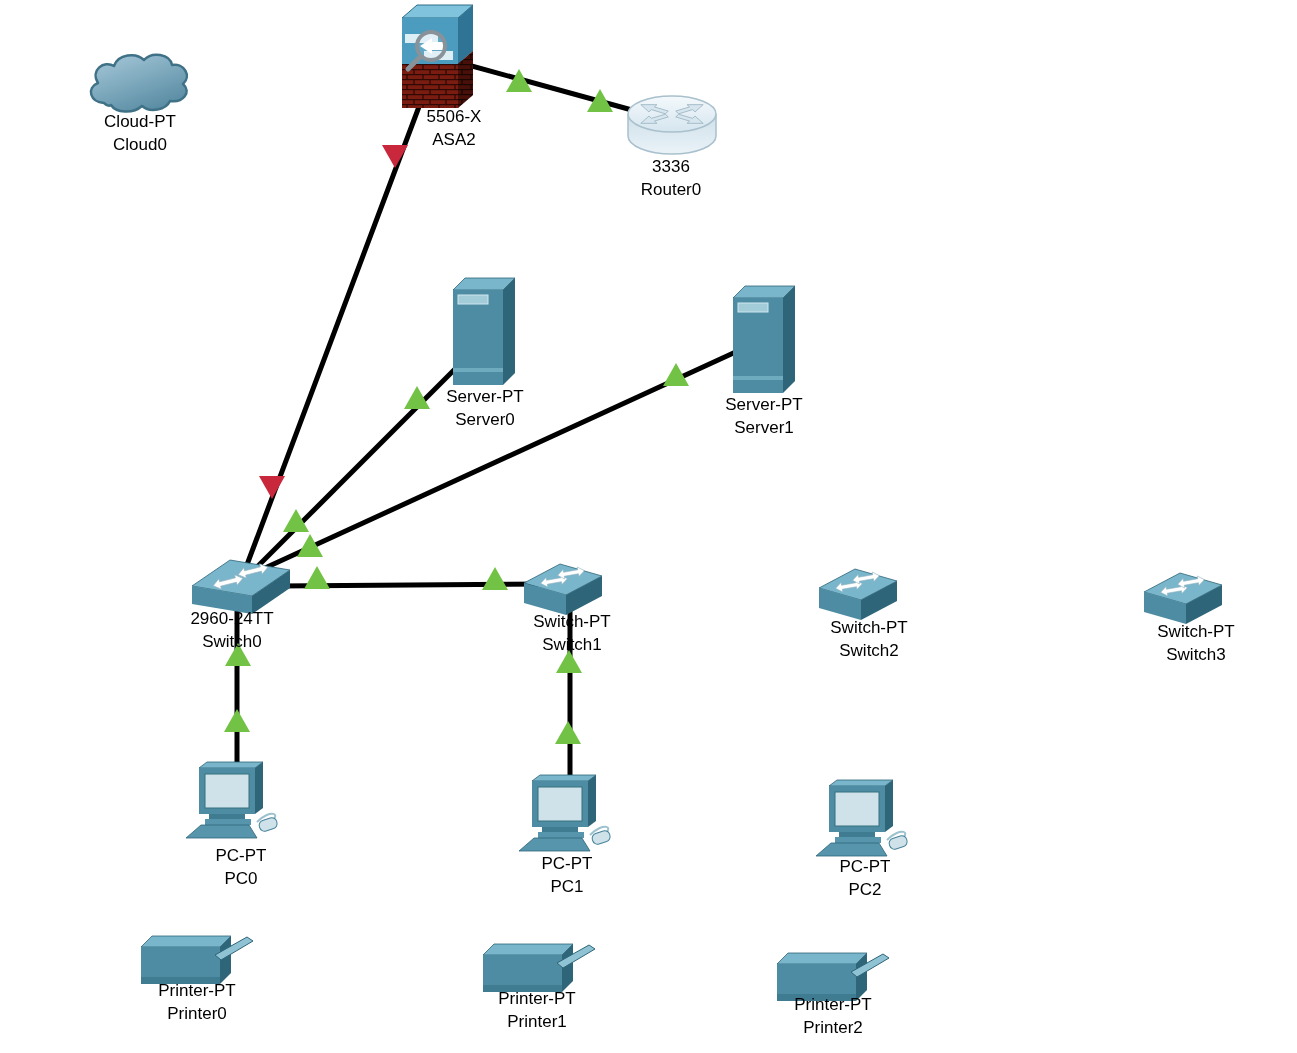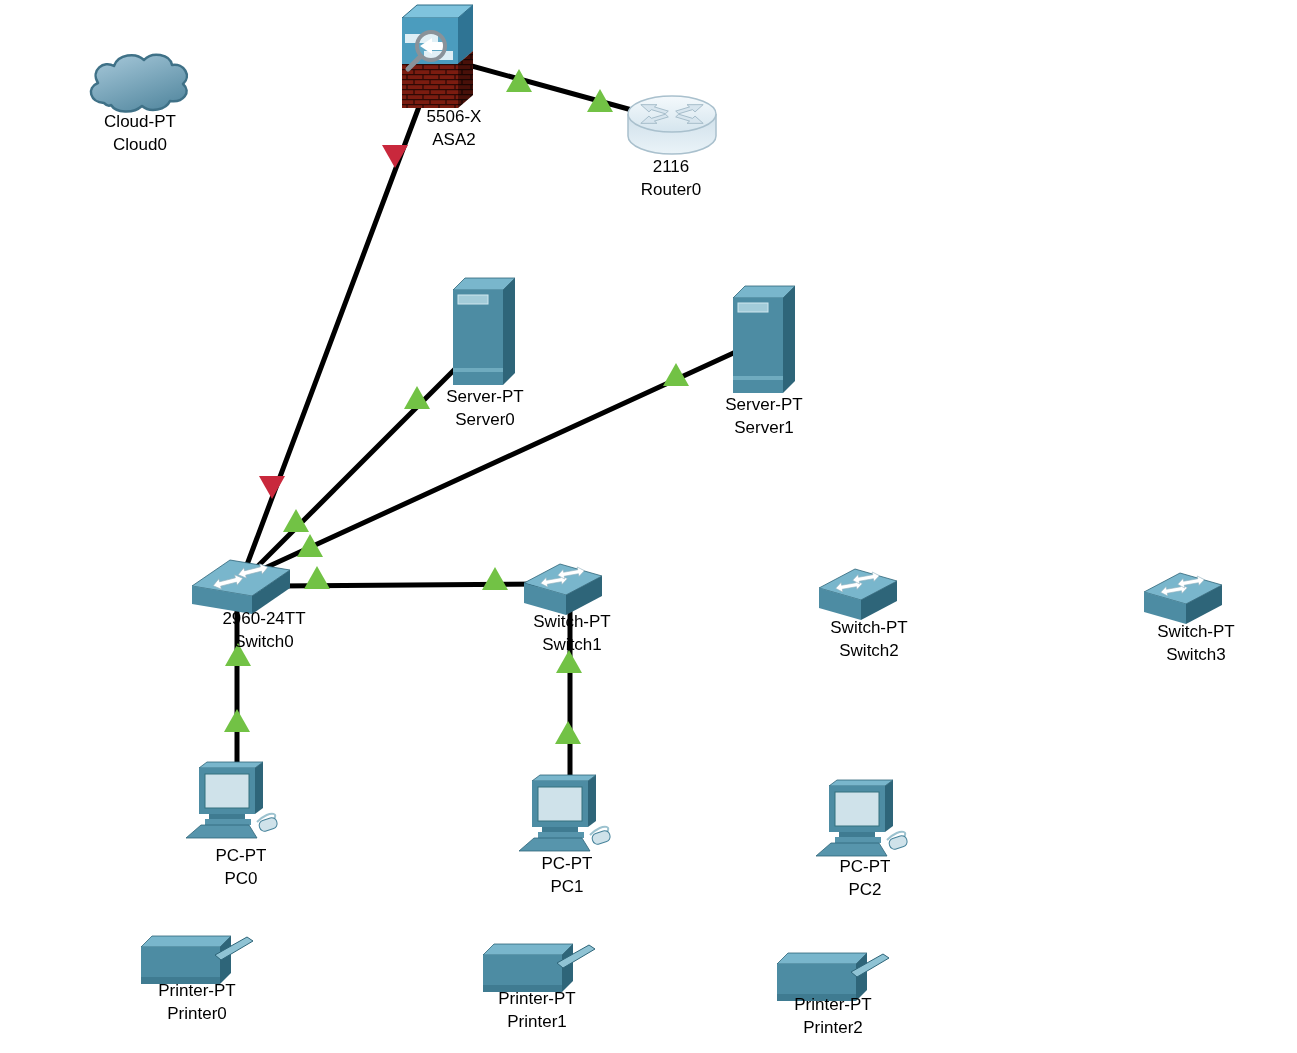--- a/index.html
+++ b/index.html
@@ -164,32 +164,32 @@
 
   <div class="dev-label" style="left:140px;top:110px">
     <span>Cloud-PT</span>
     <span>Cloud0</span>
   </div>
   <div class="dev-label" style="left:454px;top:105px">
     <span>5506-X</span>
     <span>ASA2</span>
   </div>
   <div class="dev-label" style="left:671px;top:155px">
-    <span>2116</span>
+    <span>3336</span>
     <span>Router0</span>
   </div>
   <div class="dev-label" style="left:485px;top:385px">
     <span>Server-PT</span>
     <span>Server0</span>
   </div>
   <div class="dev-label" style="left:764px;top:393px">
     <span>Server-PT</span>
     <span>Server1</span>
   </div>
-  <div class="dev-label" style="left:264px;top:607px">
+  <div class="dev-label" style="left:232px;top:607px">
     <span>2960-24TT</span>
     <span>Switch0</span>
   </div>
   <div class="dev-label" style="left:572px;top:610px">
     <span>Switch-PT</span>
     <span>Switch1</span>
   </div>
   <div class="dev-label" style="left:869px;top:616px">
     <span>Switch-PT</span>
     <span>Switch2</span>

